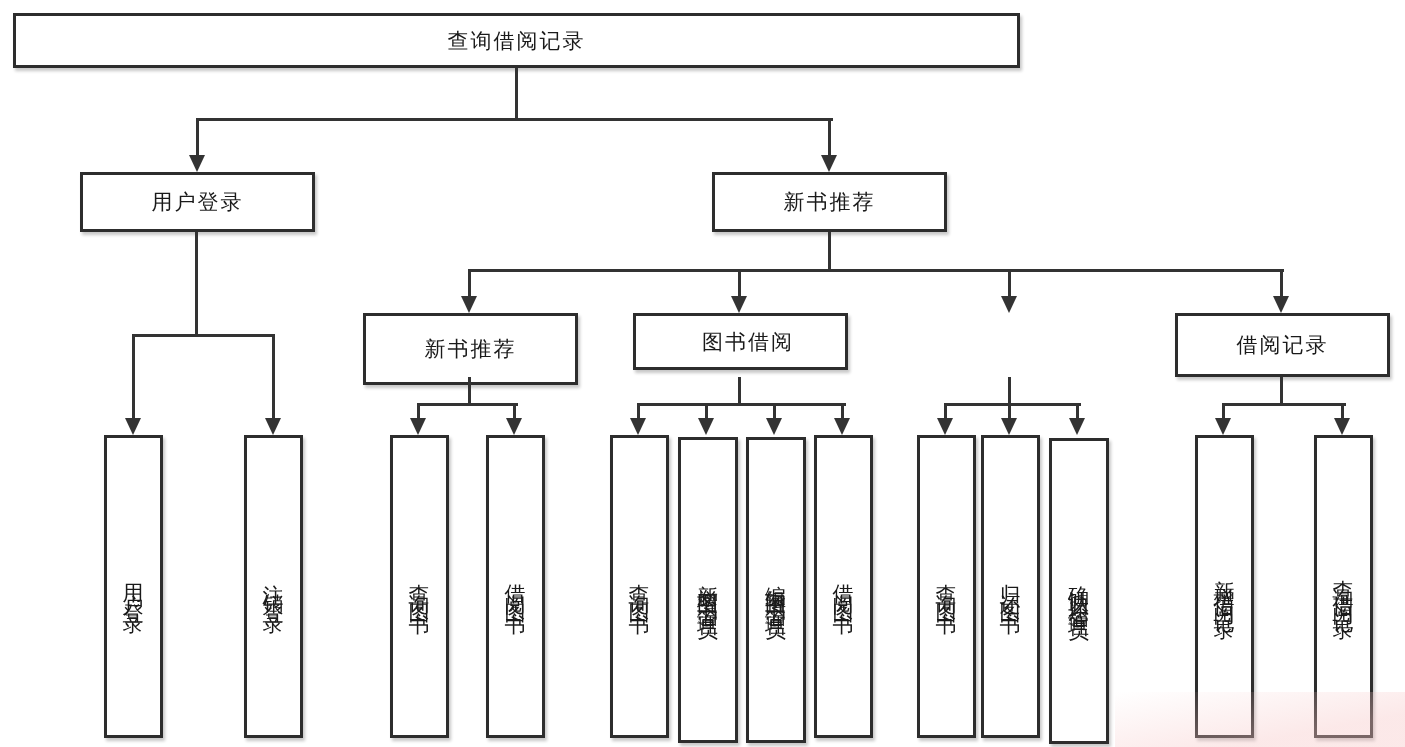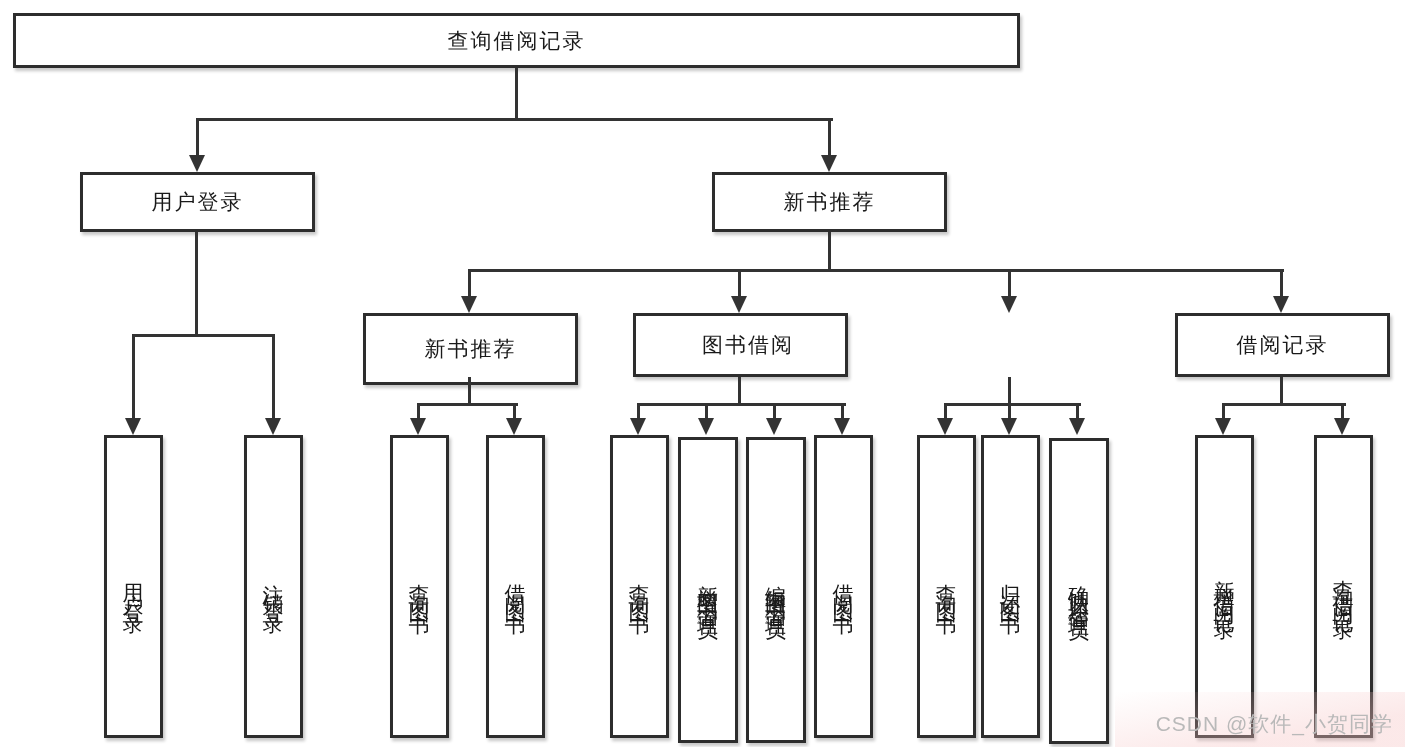--- a/index.html
+++ b/index.html
@@ -114,21 +114,21 @@
   <div class="vline" style="left:738px;top:269px;height:28px;"></div>
   <div class="arrow" style="left:731px;top:296px;"></div>
   <div class="vline" style="left:1008px;top:269px;height:28px;"></div>
   <div class="arrow" style="left:1001px;top:296px;"></div>
   <div class="vline" style="left:1280px;top:269px;height:28px;"></div>
   <div class="arrow" style="left:1273px;top:296px;"></div>
 
   <div class="box hbox" style="left:363px;top:313px;width:215px;height:72px;text-align:right;">
     <span>新书推荐</span>
   </div>
-  <div class="box hbox" style="left:633px;top:313px;width:215px;height:64px;padding-left:15px;">
+  <div class="box hbox" style="left:633px;top:313px;width:215px;height:57px;padding-left:15px;">
     <span>图书借阅</span>
   </div>
   <div class="box hbox" style="left:1175px;top:313px;width:215px;height:64px;">
     <span>借阅记录</span>
   </div>
 
   <div class="vline" style="left:468px;top:377px;height:29px;"></div>
   <div class="hline" style="left:417px;top:403px;width:101px;"></div>
   <div class="vline" style="left:417px;top:403px;height:16px;"></div>
   <div class="arrow" style="left:410px;top:418px;"></div>
@@ -200,15 +200,14 @@
   </div>
 
   <div class="box vbox mid" style="left:1195px;top:435px;width:59px;height:303px;">
     <span>新增借阅记录</span>
   </div>
   <div class="box vbox mid" style="left:1314px;top:435px;width:59px;height:303px;">
     <span>查询借阅记录</span>
   </div>
 
   <div id="watermark-bg"></div>
-  <div id="watermark">CSDN @软件_小贺同学</div>
 
 </div>
 
 </body></html>

